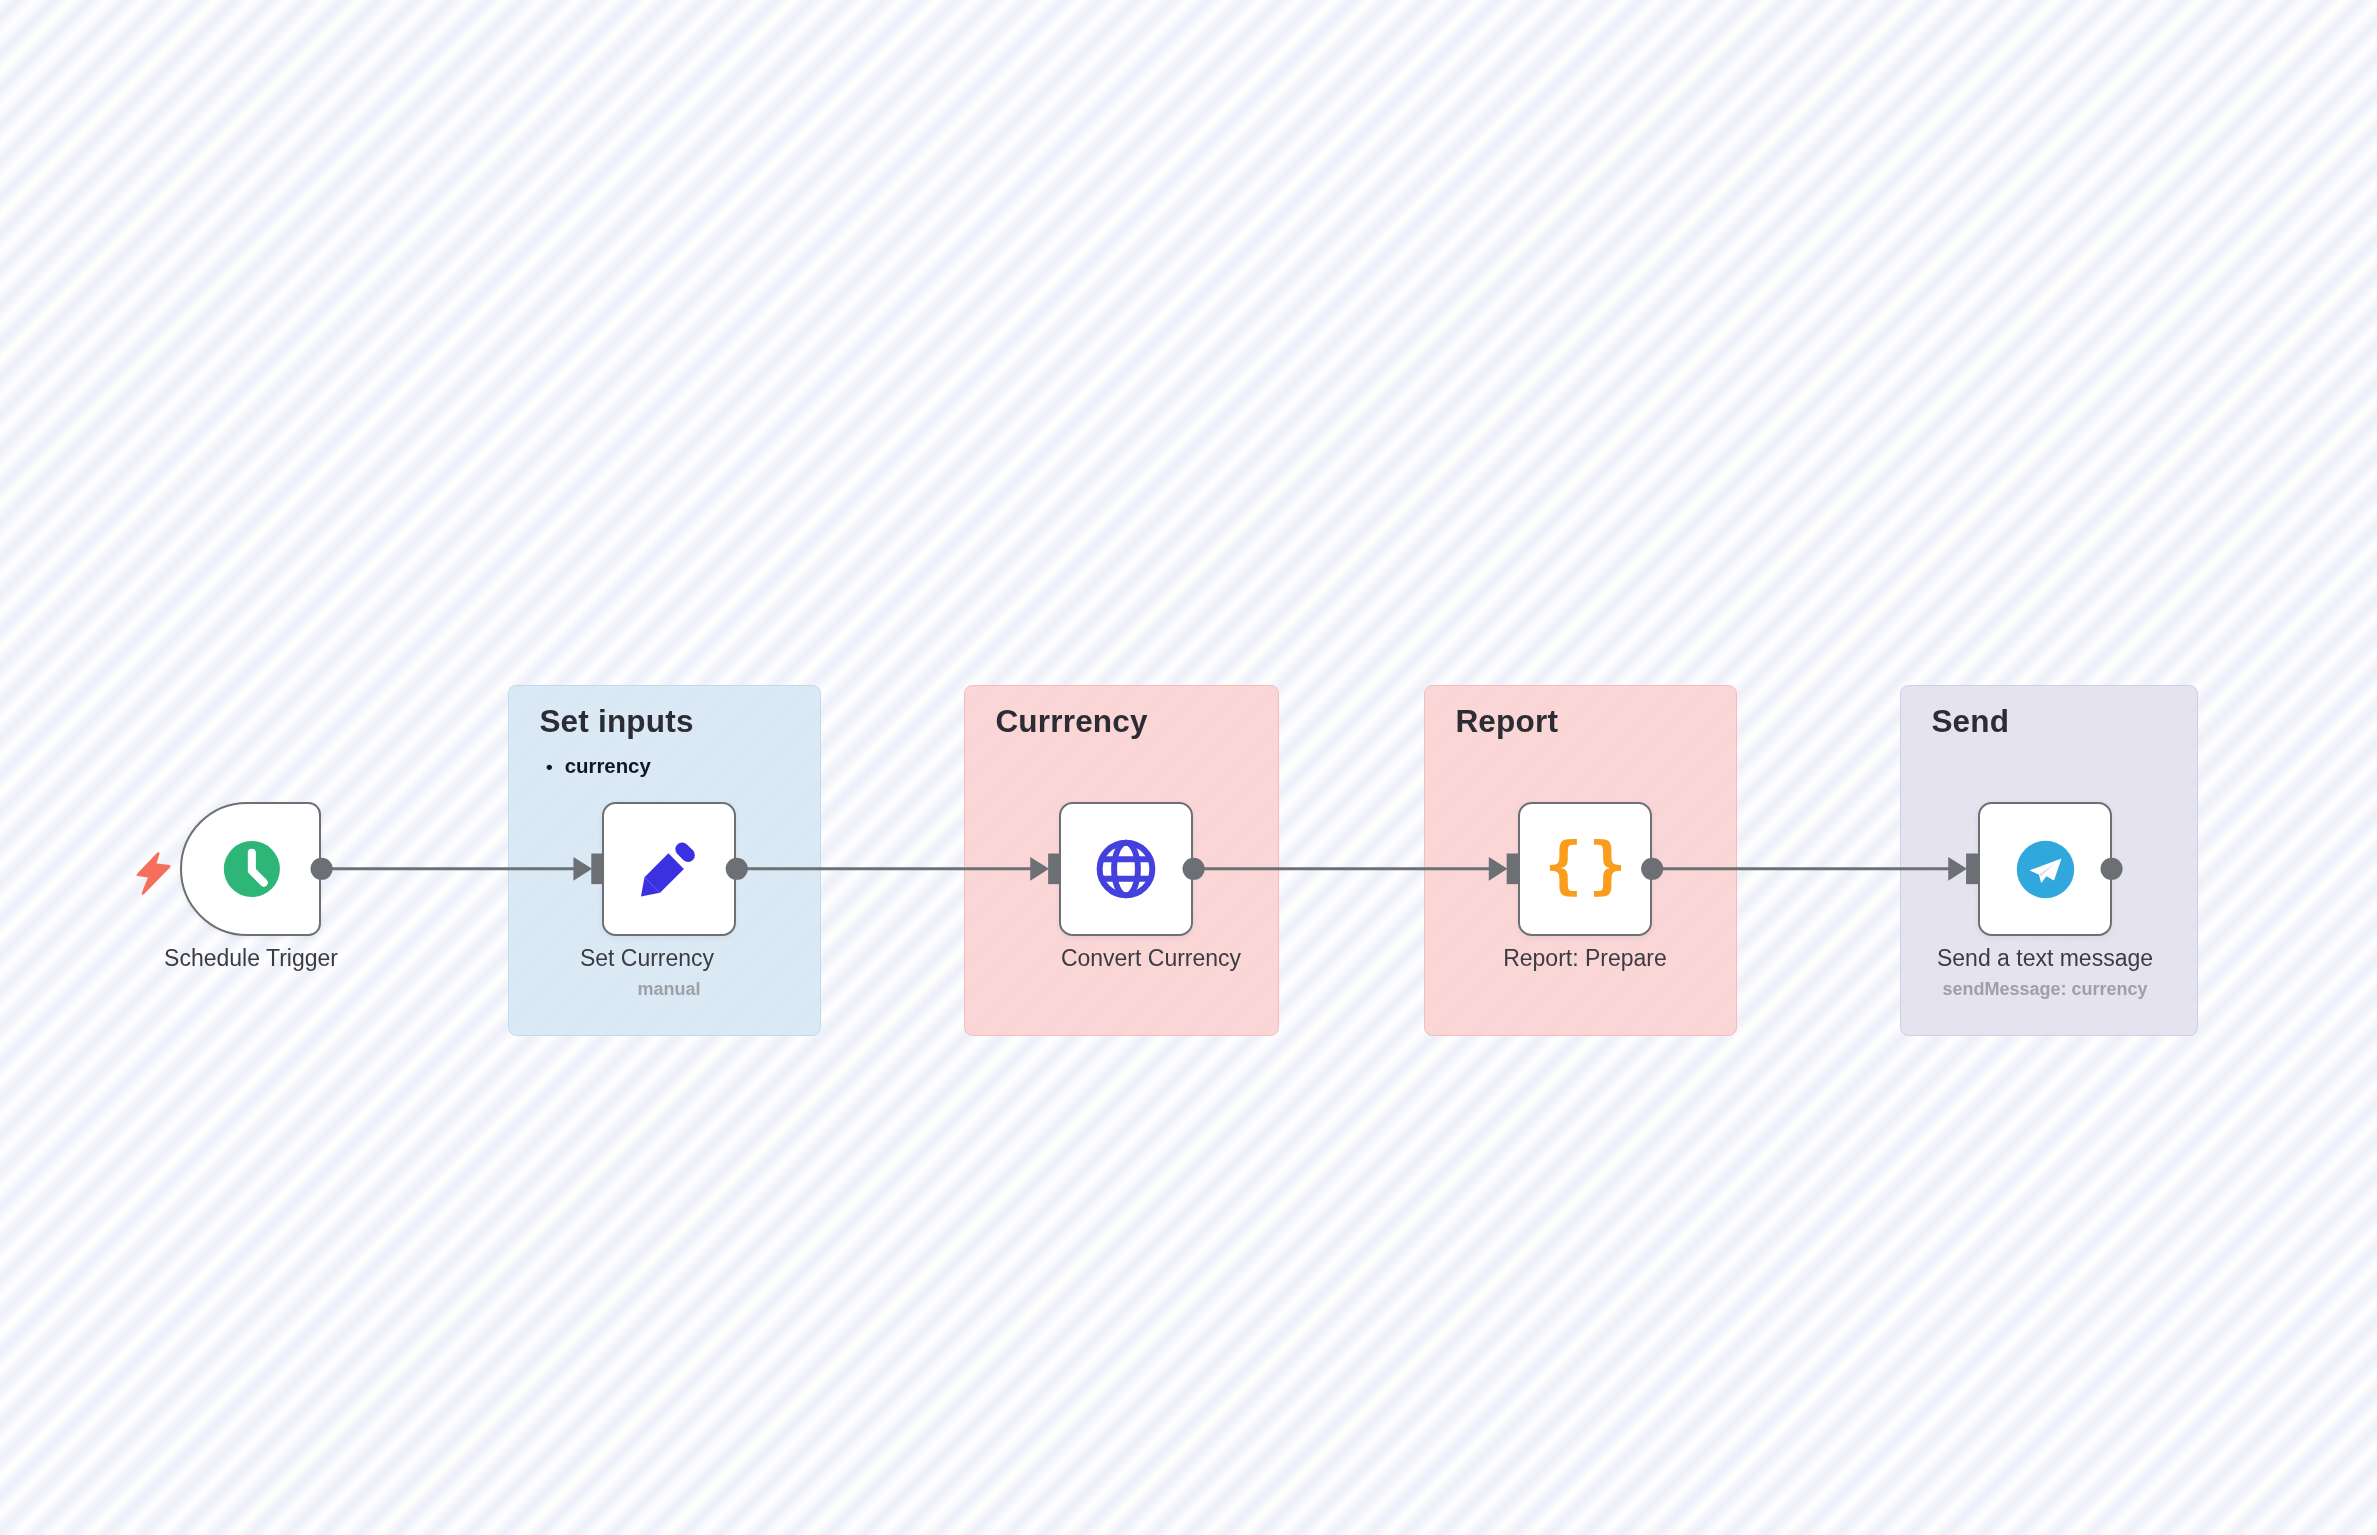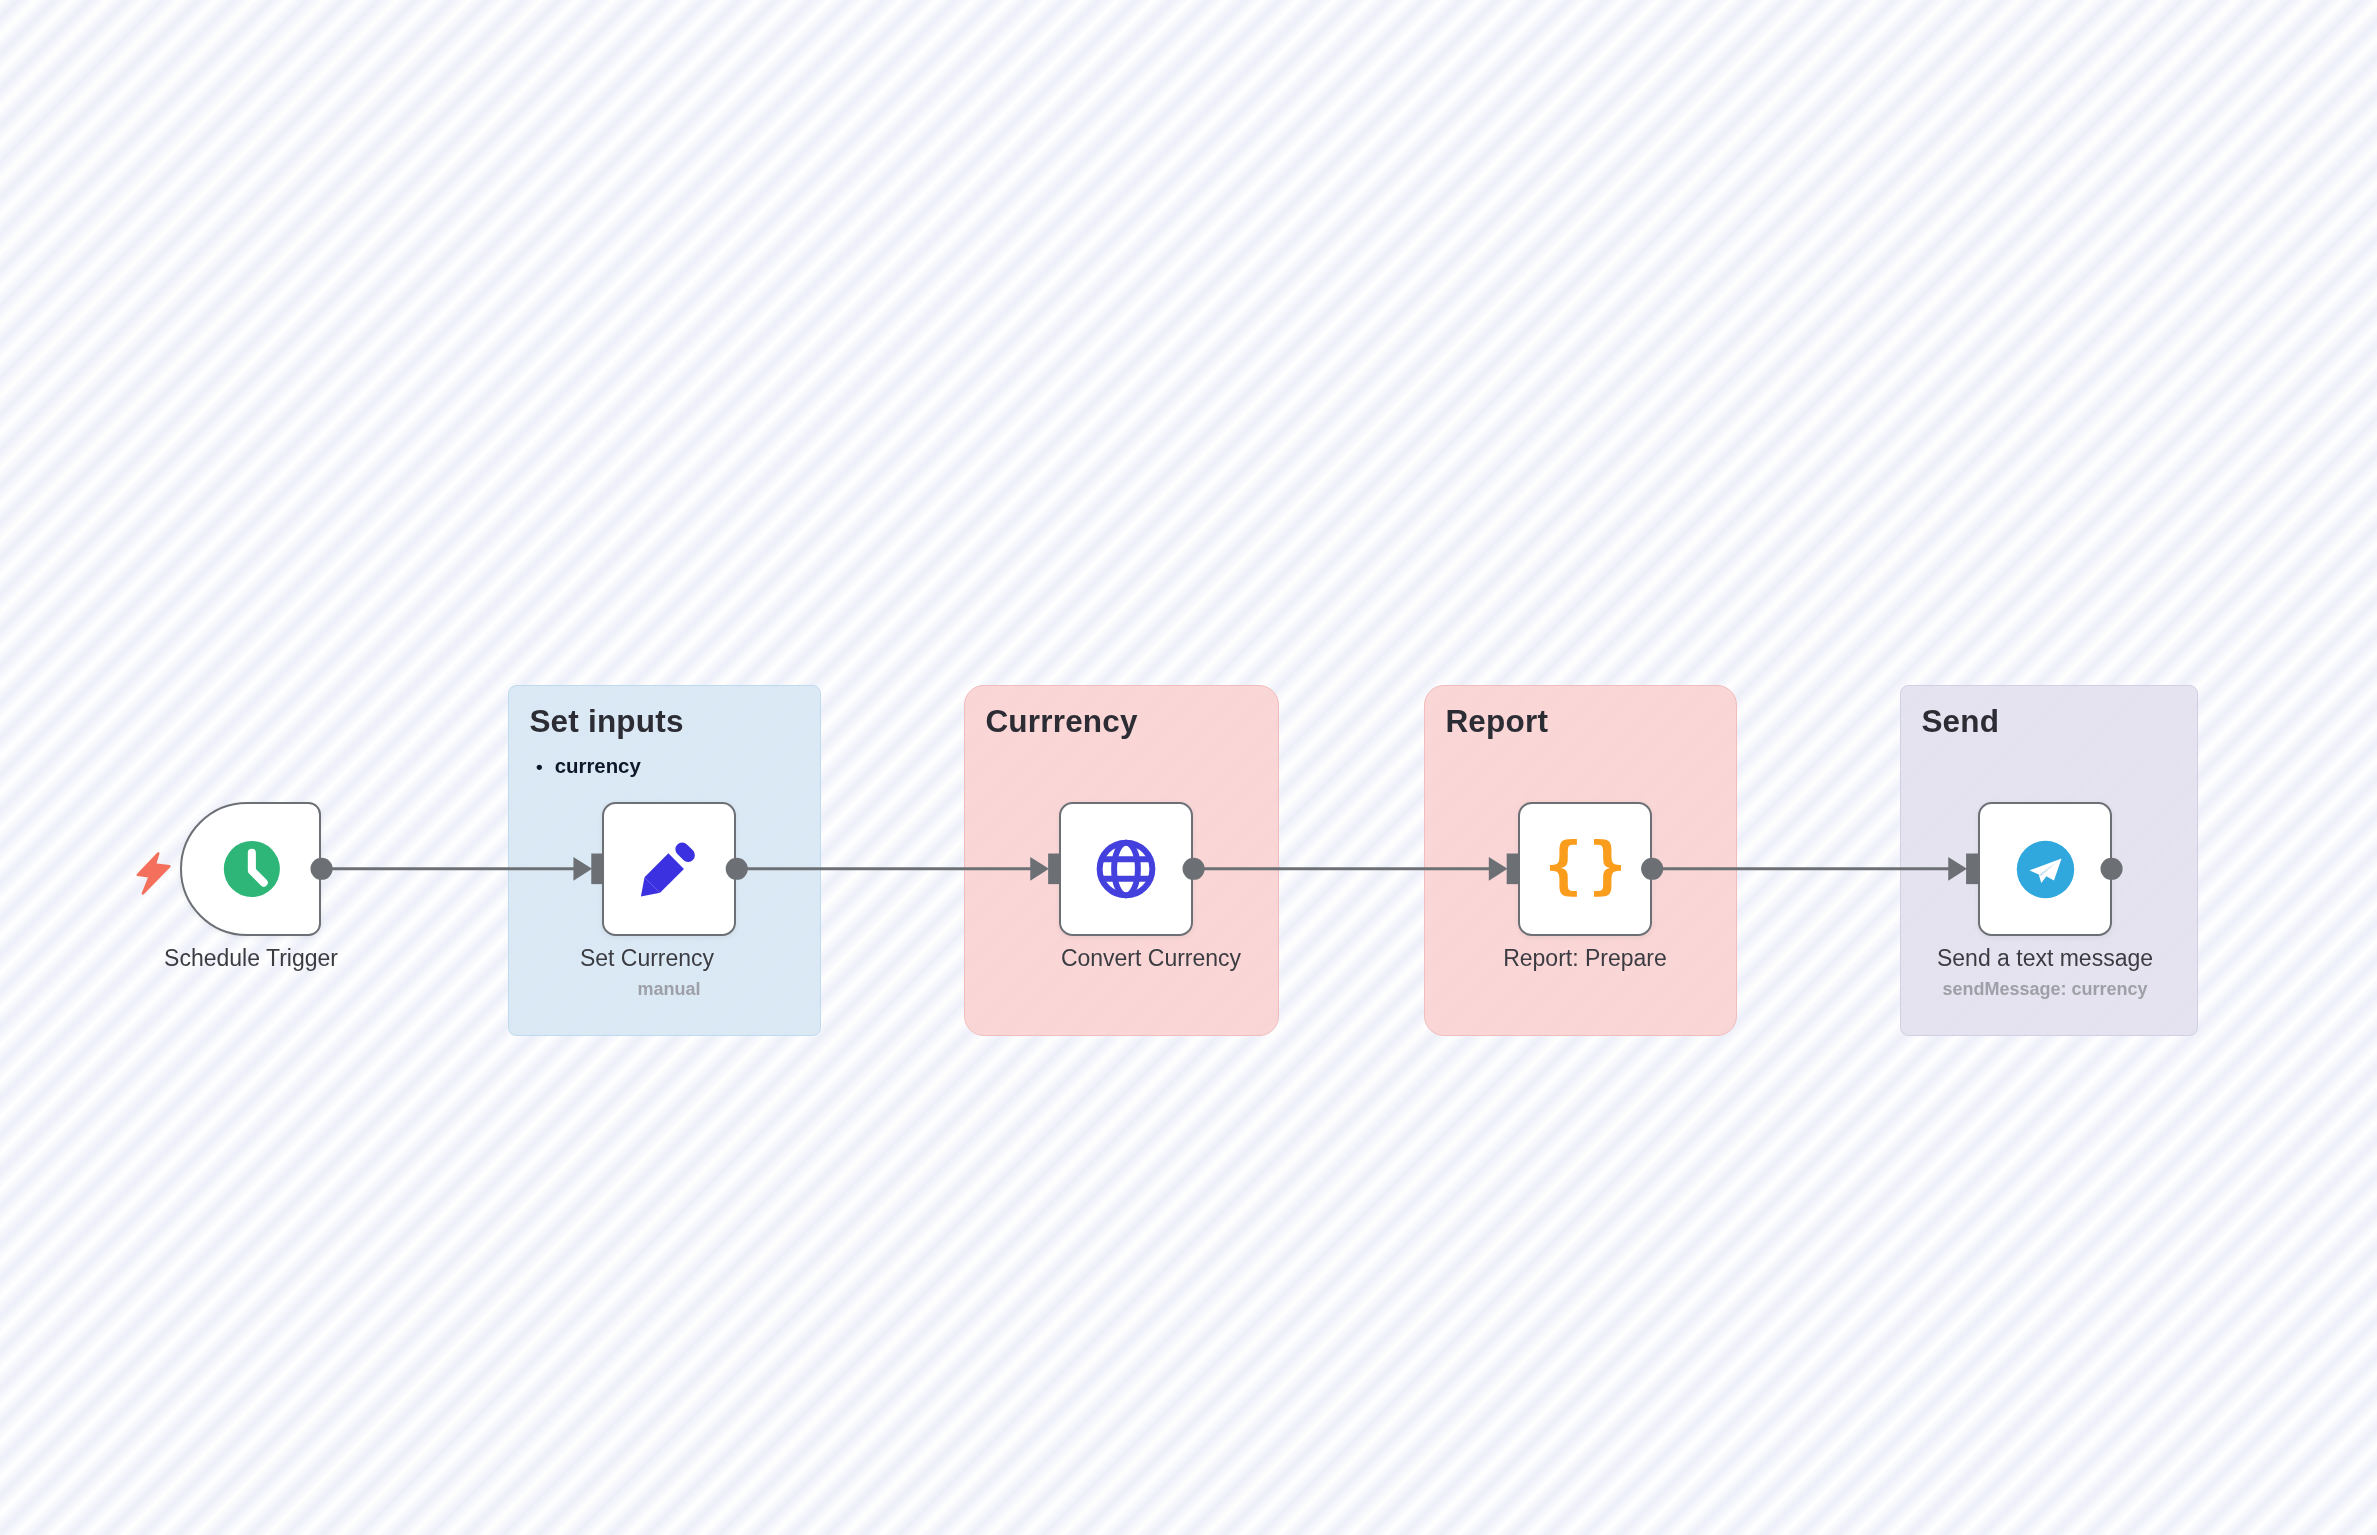--- a/index.html
+++ b/index.html
@@ -10,23 +10,24 @@
   .canvas {
     position: relative; width: 2377px; height: 1536px;
     background: repeating-linear-gradient(135deg, #ffffff 0px, #edeff9 12.8px, #ffffff 25.5px);
   }
 
   
   .group {
     position: absolute; top: 685px; height: 351px;
     border-radius: 8.5px; border: 0.9px solid transparent;
     box-sizing: border-box;
+    padding-left: 10px;
   }
   .group--blue   { background: rgba(216,231,244,0.92); border-color: #bfd9ee; }
-  .group--pink   { background: rgba(250,211,211,0.92); border-color: #f2bcbc; border-radius: 20px; }
+  .group--pink   { background: rgba(250,211,211,0.92); border-color: #f2bcbc; }
   .group--purple { background: rgba(227,225,238,0.92); border-color: #d2cee3; }
   .group-title {
     margin: 17px 0 0 20.4px;
     font-size: 31.5px; font-weight: 700; color: #2c2d34; letter-spacing: 0.2px;
   }
   .group-bullets { margin: 15.3px 0 0 27px; font-size: 20.4px; color: #0f172a; font-weight: bold; }
   .group-bullet::before { content: "•"; margin-right: 12px; font-size: 19px; }
 
   
   .node {

